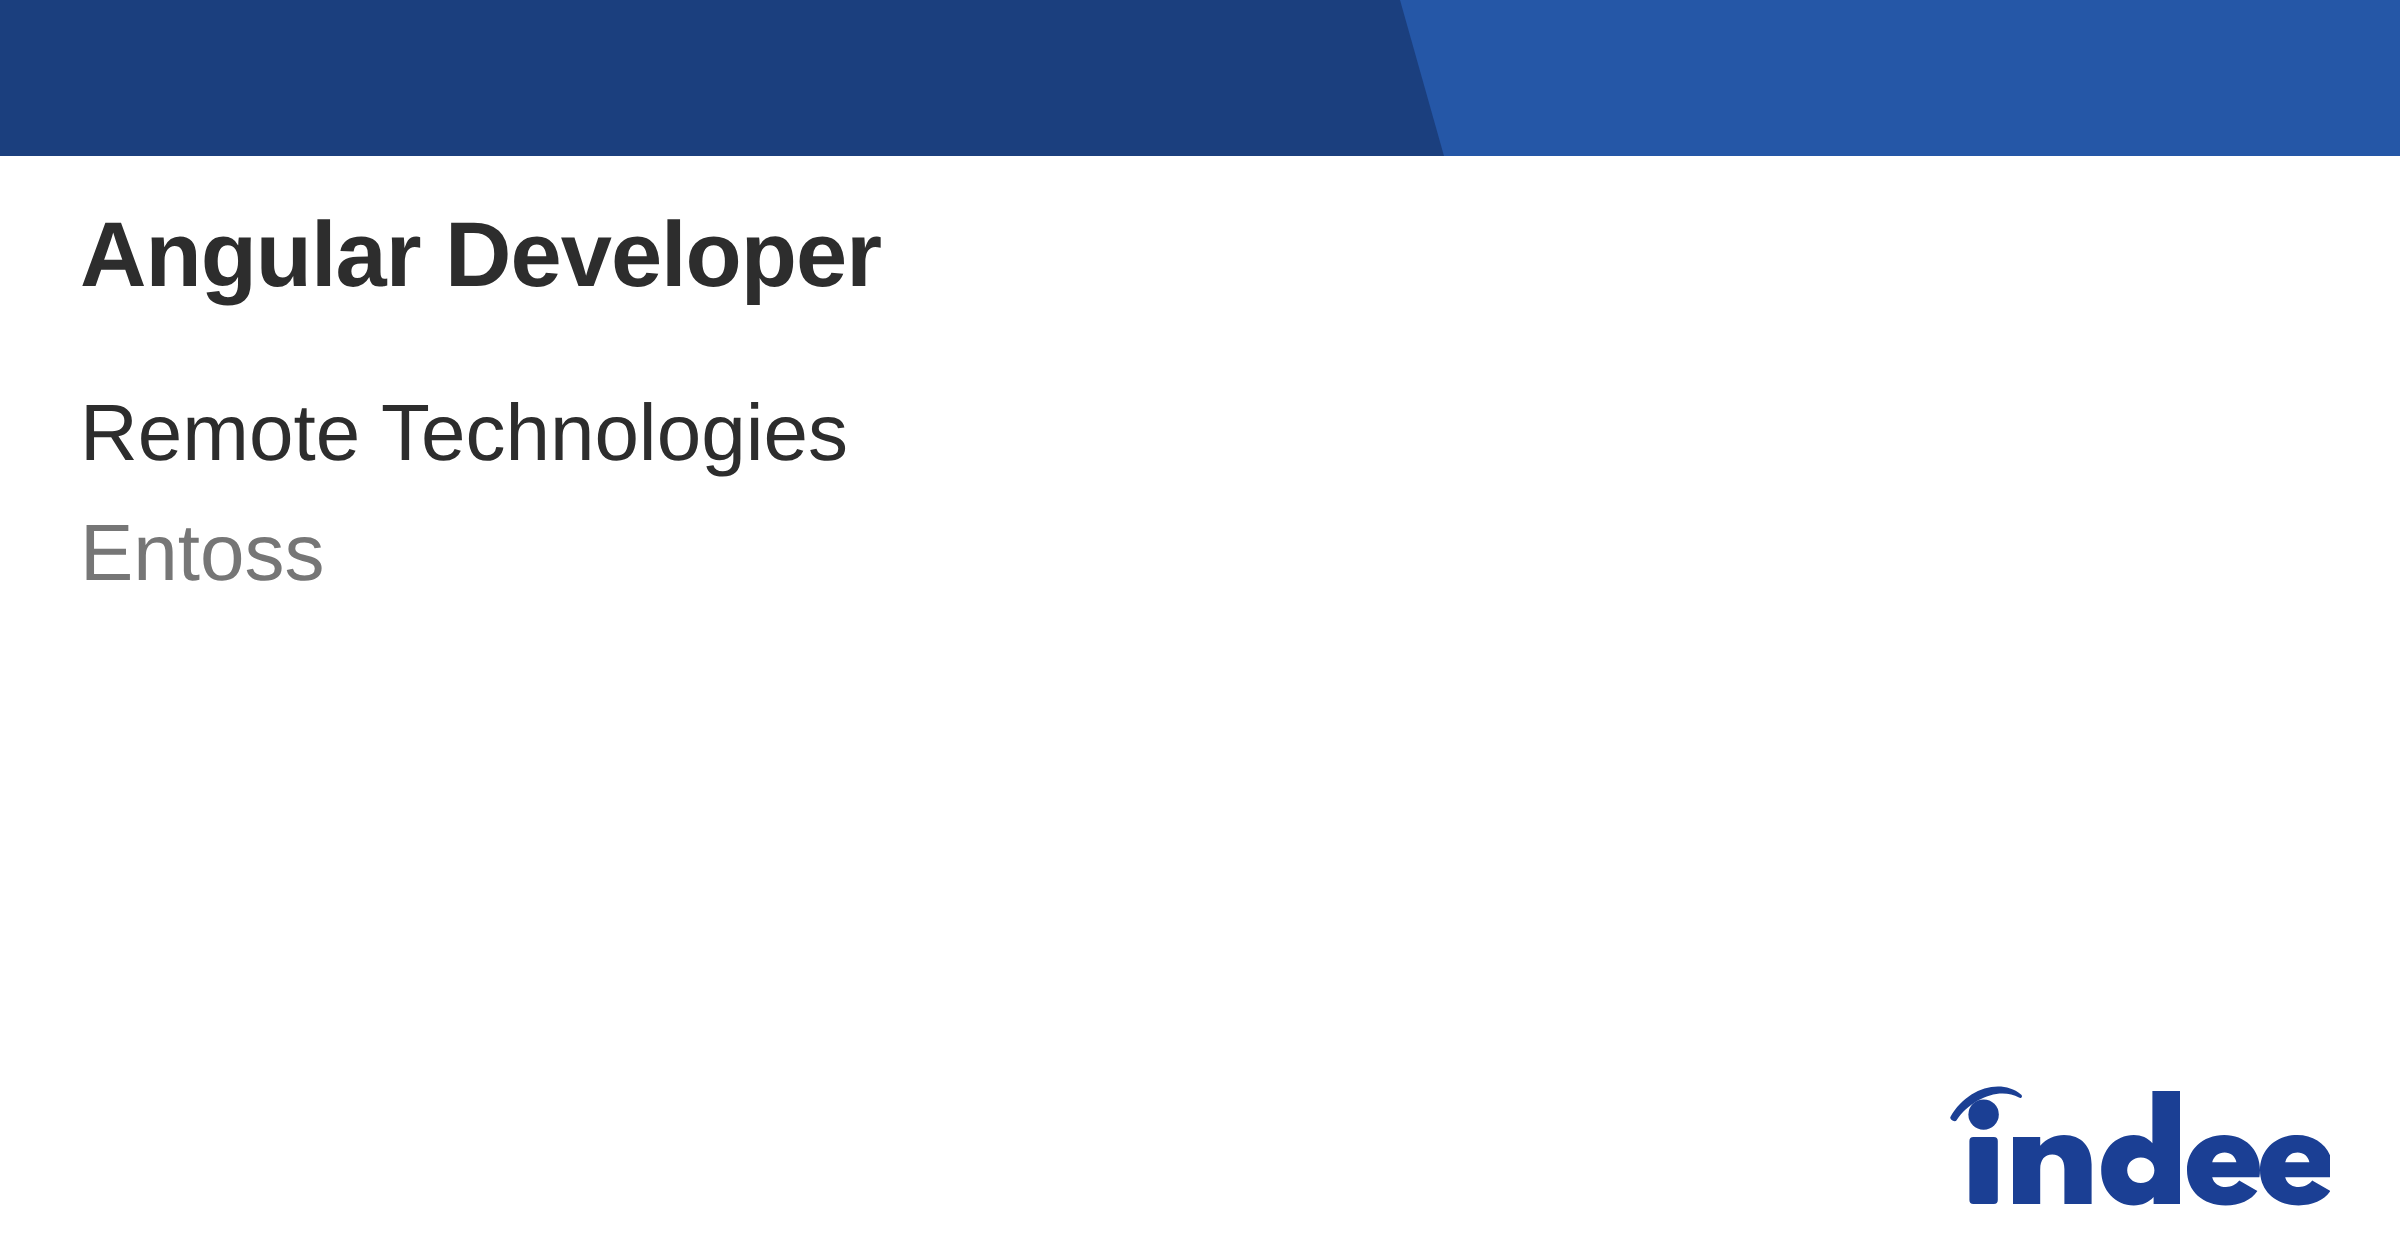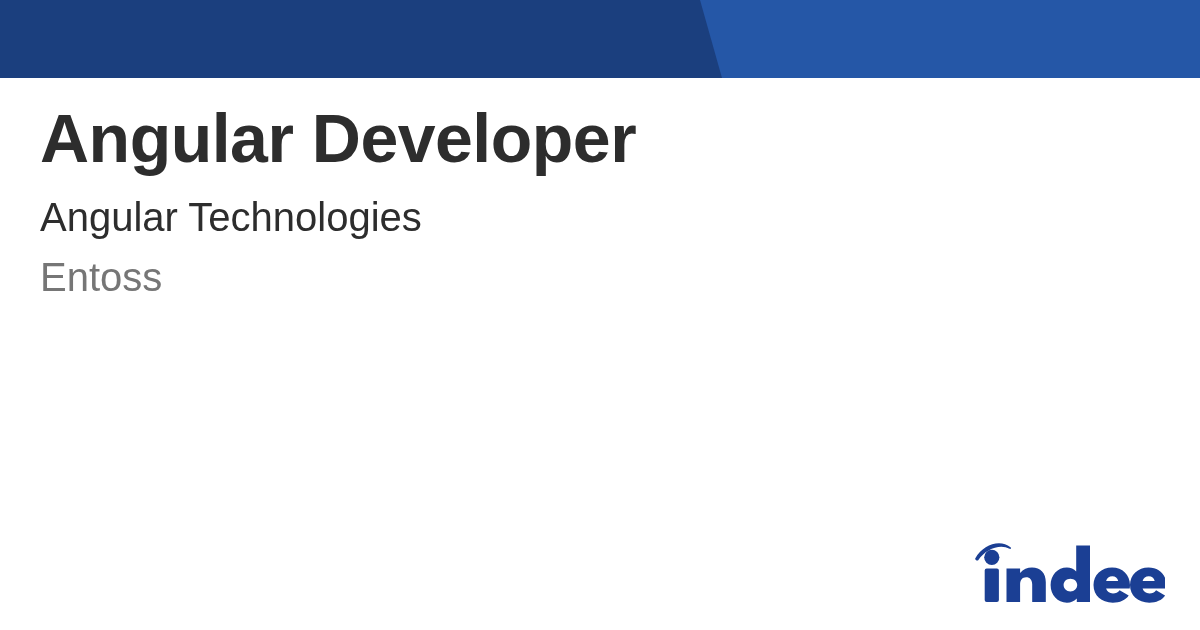--- a/index.html
+++ b/index.html
@@ -54,21 +54,21 @@
   .content {
     position: absolute;
     left: 40px;
     top: 78px;
     width: 1120px;
   }
 
   .job-title {
     margin: 0;
     padding: 0;
-    font-size: 68px;
+    font-size: 46px;
     line-height: 1;
     font-weight: 700;
     color: #2d2d2d;
     letter-spacing: -0.5px;
     position: absolute;
     left: 0;
     top: 26px;
     white-space: nowrap;
   }
 
@@ -118,21 +118,21 @@
 <div class="card">
 
   <div class="banner">
     <div class="banner-light"></div>
     <div class="banner-dark"></div>
   </div>
 
   <div class="content">
     <h1 class="job-title">Angular Developer</h1>
 
-    <div class="company-name">Angular Technologies</div>
+    <div class="company-name">Remote Technologies</div>
 
     <div class="job-location">Entoss</div>
   </div>
 
   <div class="brand-logo">
     <svg viewBox="0 0 195 66" xmlns="http://www.w3.org/2000/svg" aria-hidden="true">
       <g fill="#1b3f94">
 
         <path d="M5.2 20.5 C 13 6.5, 30 0.8, 40.5 9.2 C 41.6 10.1, 40.7 11.4, 39.5 10.8 C 30.2 5.4, 15.6 11.0, 8.2 22.2 C 7.4 23.4, 4.6 21.6, 5.2 20.5 Z"></path>
 

